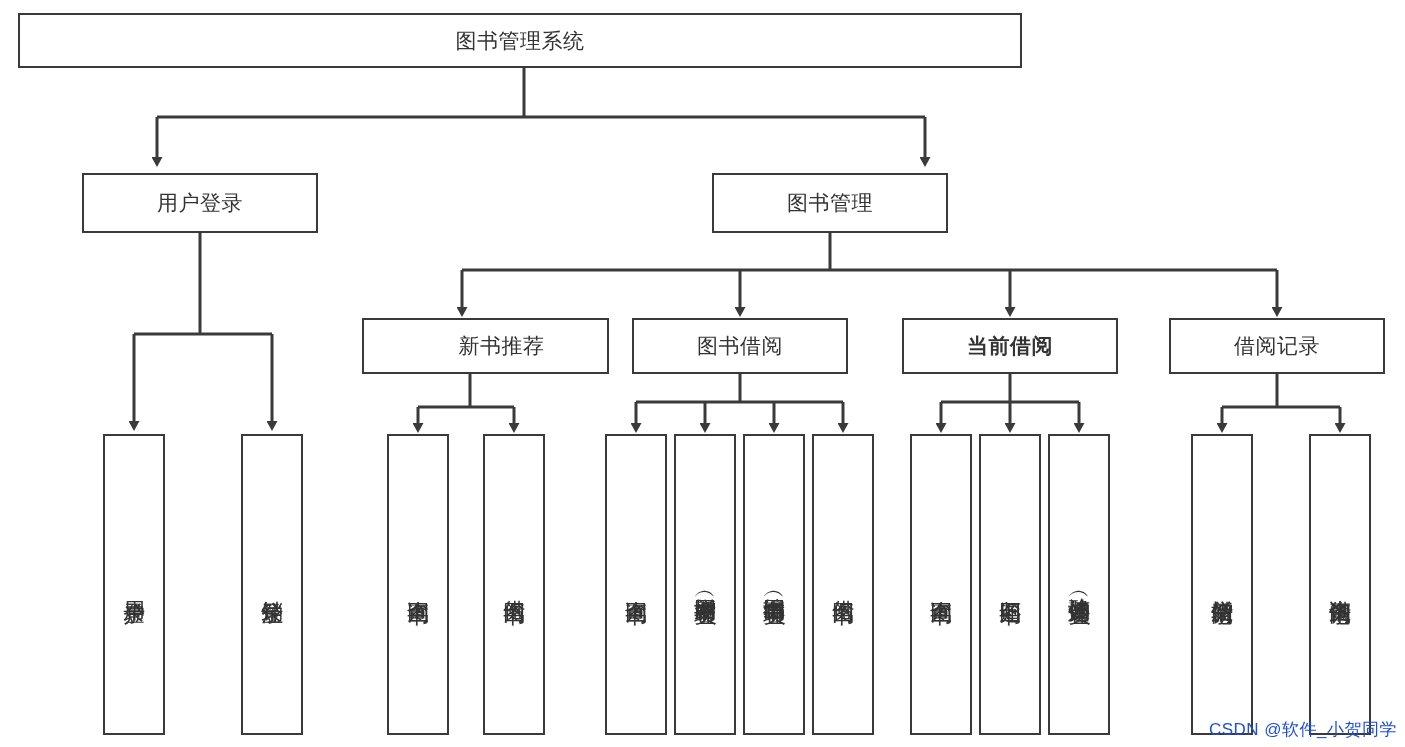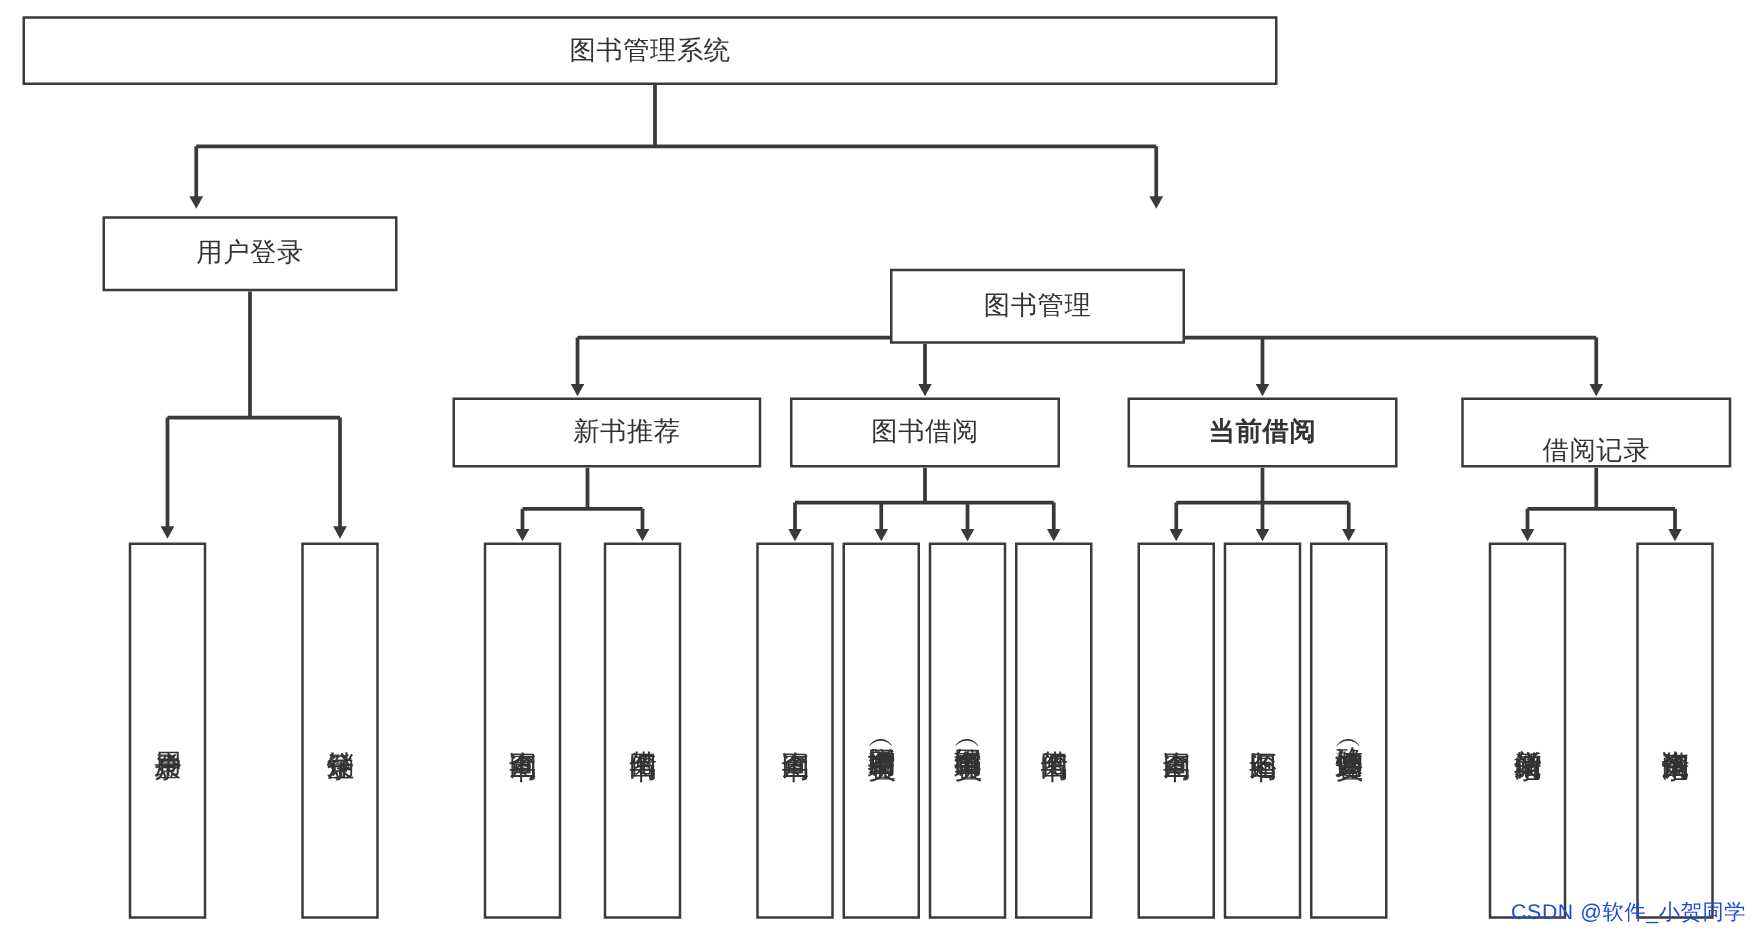--- a/index.html
+++ b/index.html
@@ -123,34 +123,34 @@
     </g>
   </svg>
 
   <div class="node h root" style="left:18px; top:13px; width:1004px; height:55px;">
     <span>图书管理系统</span>
   </div>
 
   <div class="node h" style="left:82px; top:173px; width:236px; height:60px;">
     <span>用户登录</span>
   </div>
-  <div class="node h" style="left:712px; top:173px; width:236px; height:60px;margin-top:42px;">
+  <div class="node h" style="left:712px; top:173px; width:236px; height:60px;">
     <span>图书管理</span>
   </div>
 
   <div class="node h" style="left:362px; top:318px; width:247px; height:56px;padding-left:32px;">
     <span>新书推荐</span>
   </div>
   <div class="node h" style="left:632px; top:318px; width:216px; height:56px;">
     <span>图书借阅</span>
   </div>
   <div class="node h" style="left:902px; top:318px; width:216px; height:56px;font-weight:bold;">
     <span>当前借阅</span>
   </div>
-  <div class="node h" style="left:1169px; top:318px; width:216px; height:56px;align-items:flex-end;">
+  <div class="node h" style="left:1169px; top:318px; width:216px; height:56px;">
     <span>借阅记录</span>
   </div>
 
   <div class="node v" style="left:103px; top:434px; width:62px; height:301px;">
     <span class="vtext">用户登录</span>
   </div>
   <div class="node v" style="left:241px; top:434px; width:62px; height:301px;">
     <span class="vtext">注销登录</span>
   </div>
 

